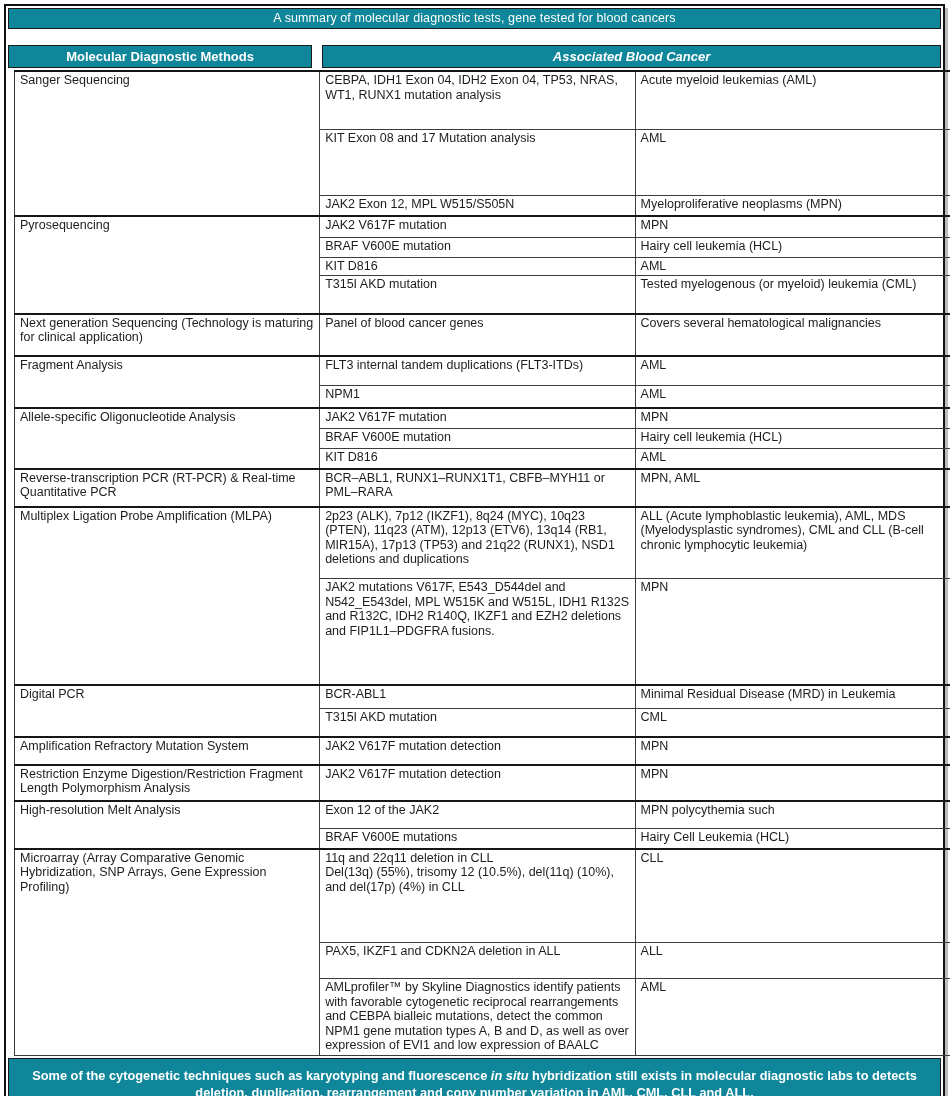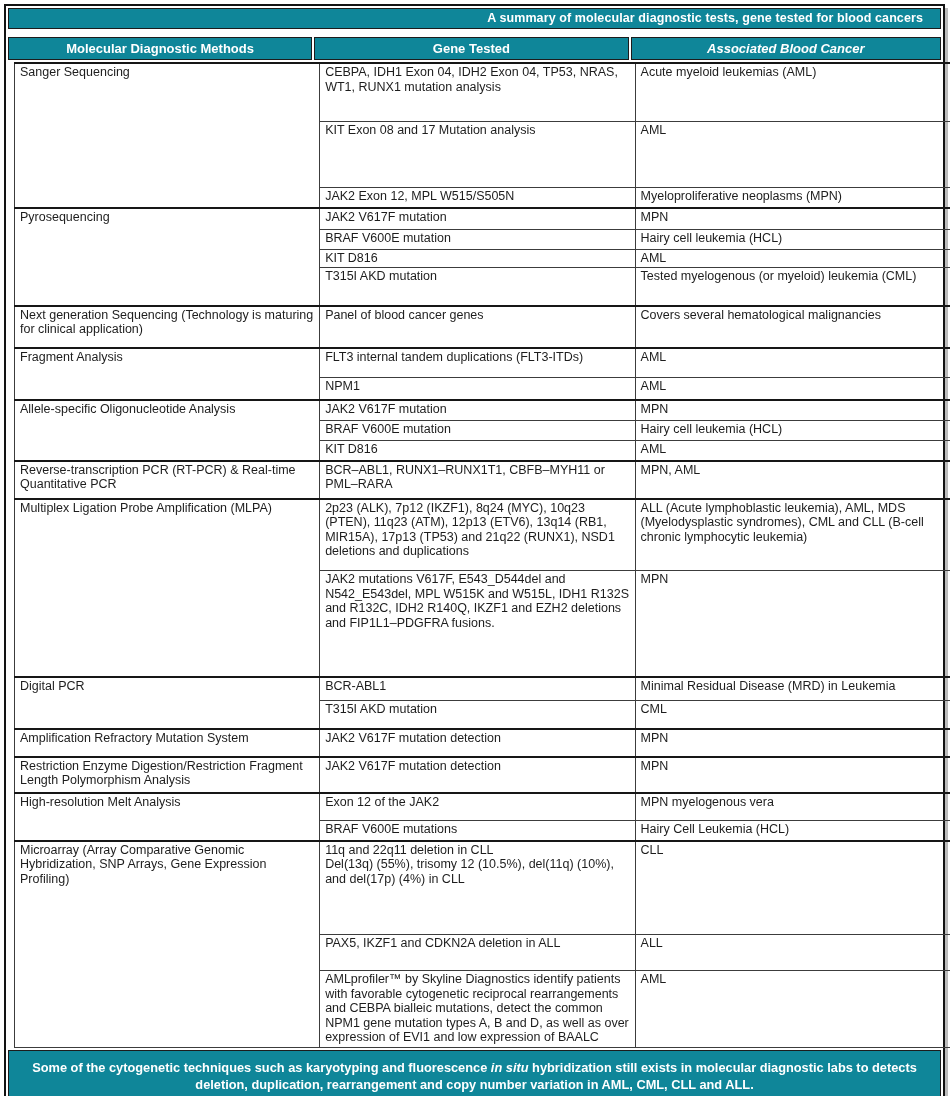--- a/index.html
+++ b/index.html
@@ -2,24 +2,24 @@
 <html><head>
 <meta charset="utf-8">
 <style>
   html,body { margin:0; padding:0; background:#ffffff; }
   body { width:950px; font-family:"Liberation Sans", sans-serif; color:#1d1d1d; }
   .sheet { padding:4px 5px 6px 4px; }
   .outer { border:2px solid #121212; background:#ffffff; box-shadow:3px 4px 0 #bcbcbc; }
 
   .title-bar {
     margin:2px; border:1px solid #1c1c1c; background:#0f8699; color:#ffffff;
-    font-weight:bold; text-align:right; font-size:12.5px; padding:2px 17px 3px;
+    font-weight:normal; text-align:center; font-size:12.5px; padding:2px 0 3px;
     letter-spacing:0.1px;
   }
-  .head-row { display:flex; gap:2px; margin:8px 2px 2px 2px;align-items:center; }
+  .head-row { display:flex; gap:10px; margin:16px 2px 2px 2px;align-items:center; }
   .head-cell {
     background:#0f8699; color:#ffffff; font-weight:bold; text-align:center;
     font-size:13px; padding:3px 2px; border:1px solid #1c1c1c; box-sizing:border-box;
   }
   .c1 { width:32.6%; } .c2 { width:33.7%; } .c3 { flex:1;font-style:italic; }
 
   table { width:100%; border-collapse:collapse; table-layout:fixed;margin-left:8px; }
   col.w1 { width:32.6%; } col.w2 { width:33.7%; }
   td {
     border:1px solid #3c3c3c; vertical-align:top; padding:1px 5px 2px 5px;
@@ -37,21 +37,20 @@
 </head>
 <body>
 
 <div class="sheet">
   <div class="outer">
 
     <div class="title-bar">A summary of molecular diagnostic tests, gene tested for blood cancers</div>
 
     <div class="head-row">
       <div class="head-cell c1">Molecular Diagnostic Methods</div>
-      <div class="head-cell c2">Gene Tested</div>
       <div class="head-cell c3">Associated Blood Cancer</div>
     </div>
 
     <table>
       <colgroup>
           <col class="w1">
           <col class="w2">
           <col>
         </colgroup>
       <tbody>
@@ -152,21 +151,21 @@
 
         <tr class="gs" style="height:36px">
           <td class="method">Restriction Enzyme Digestion/Restriction Fragment Length Polymorphism Analysis</td>
           <td class="gene">JAK2 V617F mutation detection</td>
           <td class="cancer">MPN</td>
         </tr>
 
         <tr class="gs" style="height:28px">
           <td class="method" rowspan="2">High-resolution Melt Analysis</td>
           <td class="gene">Exon 12 of the JAK2</td>
-          <td class="cancer">MPN myelogenous vera</td>
+          <td class="cancer">MPN polycythemia such</td>
         </tr>
         <tr style="height:20px">
           <td class="gene">BRAF V600E mutations</td>
           <td class="cancer">Hairy Cell Leukemia (HCL)</td>
         </tr>
 
         <tr class="gs" style="height:94px">
           <td class="method" rowspan="3">Microarray (Array Comparative Genomic Hybridization, SNP Arrays, Gene Expression Profiling)</td>
           <td class="gene">11q and 22q11 deletion in CLL
 Del(13q) (55%), trisomy 12 (10.5%), del(11q) (10%), and del(17p) (4%) in CLL</td>

